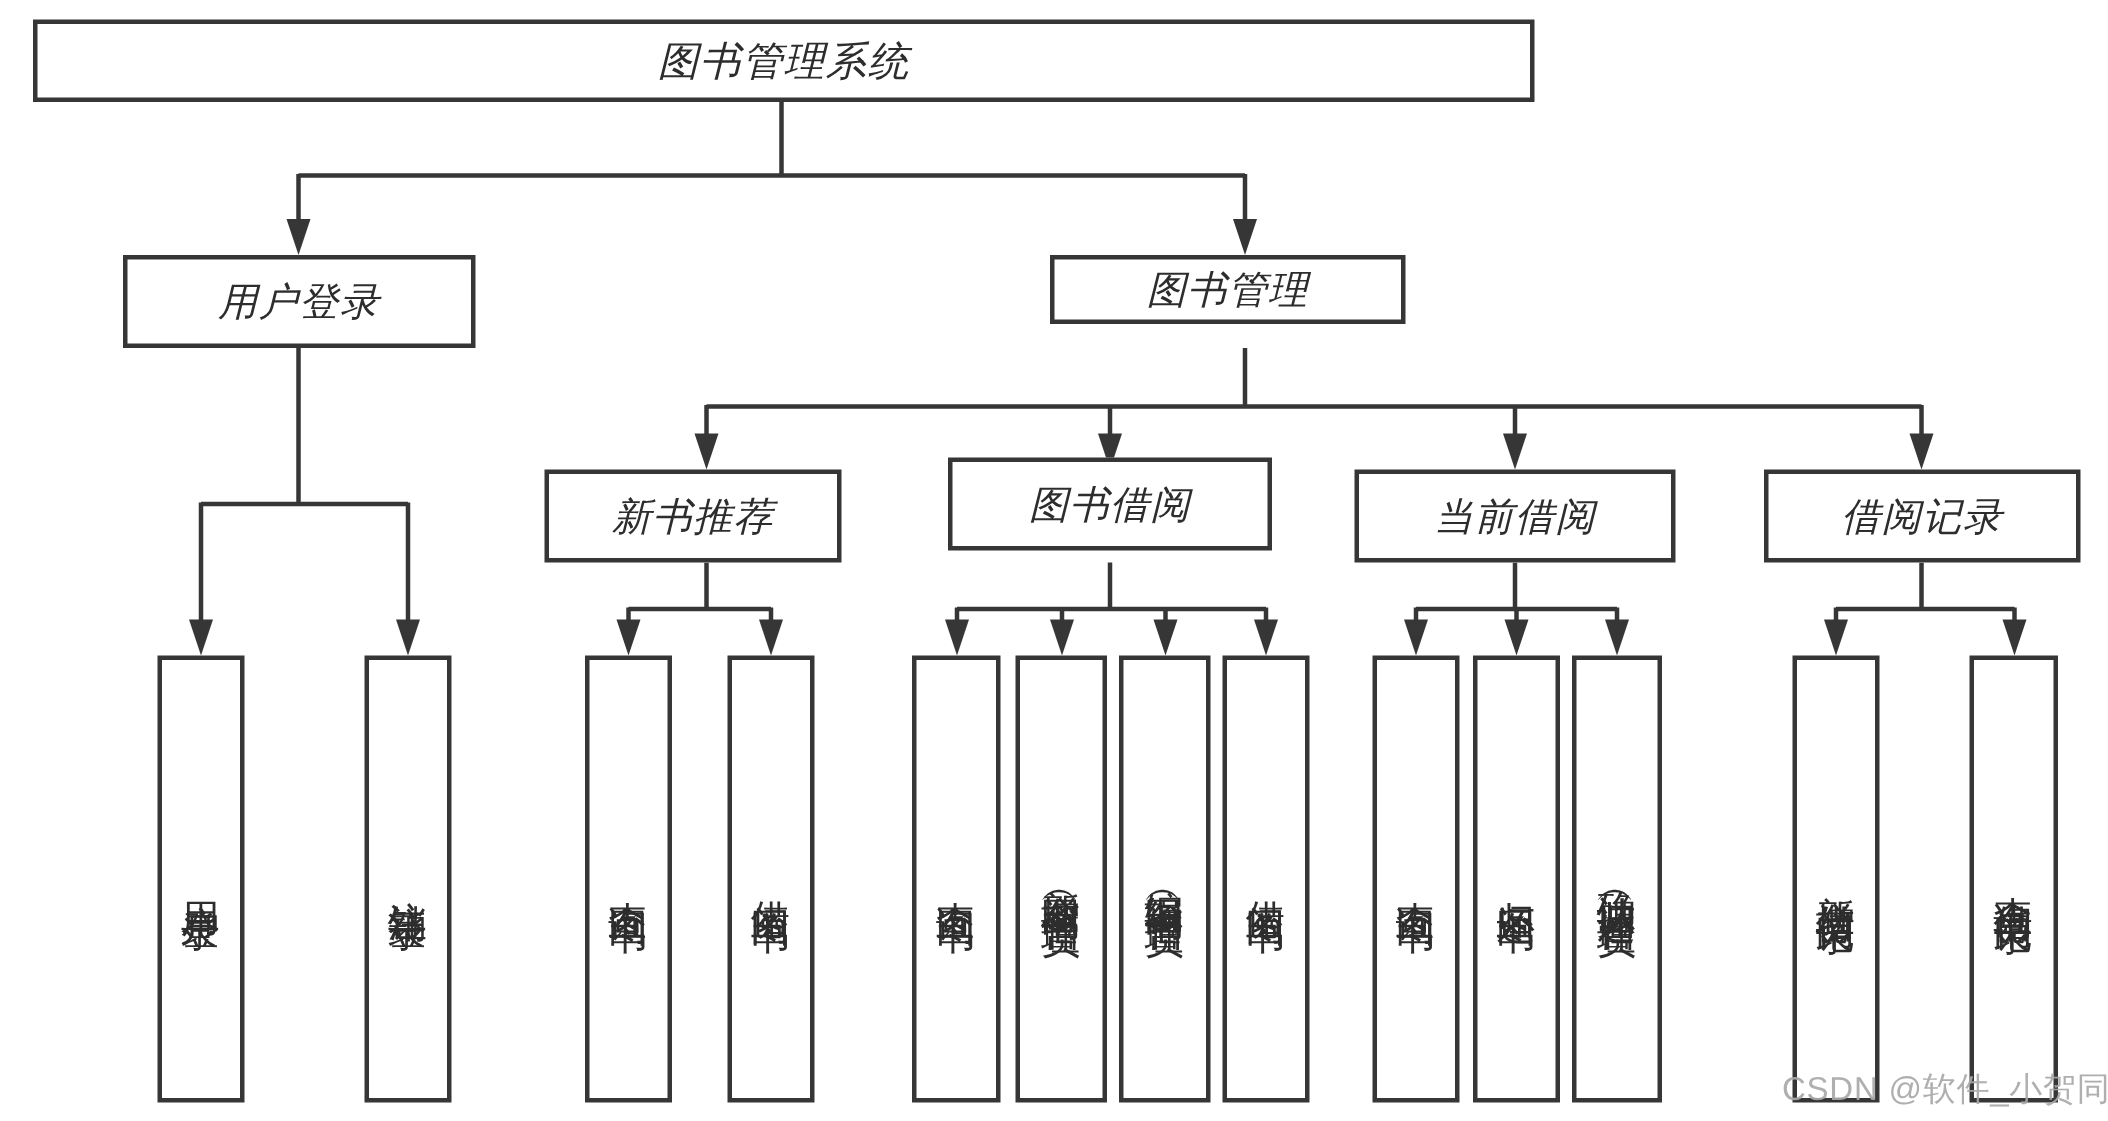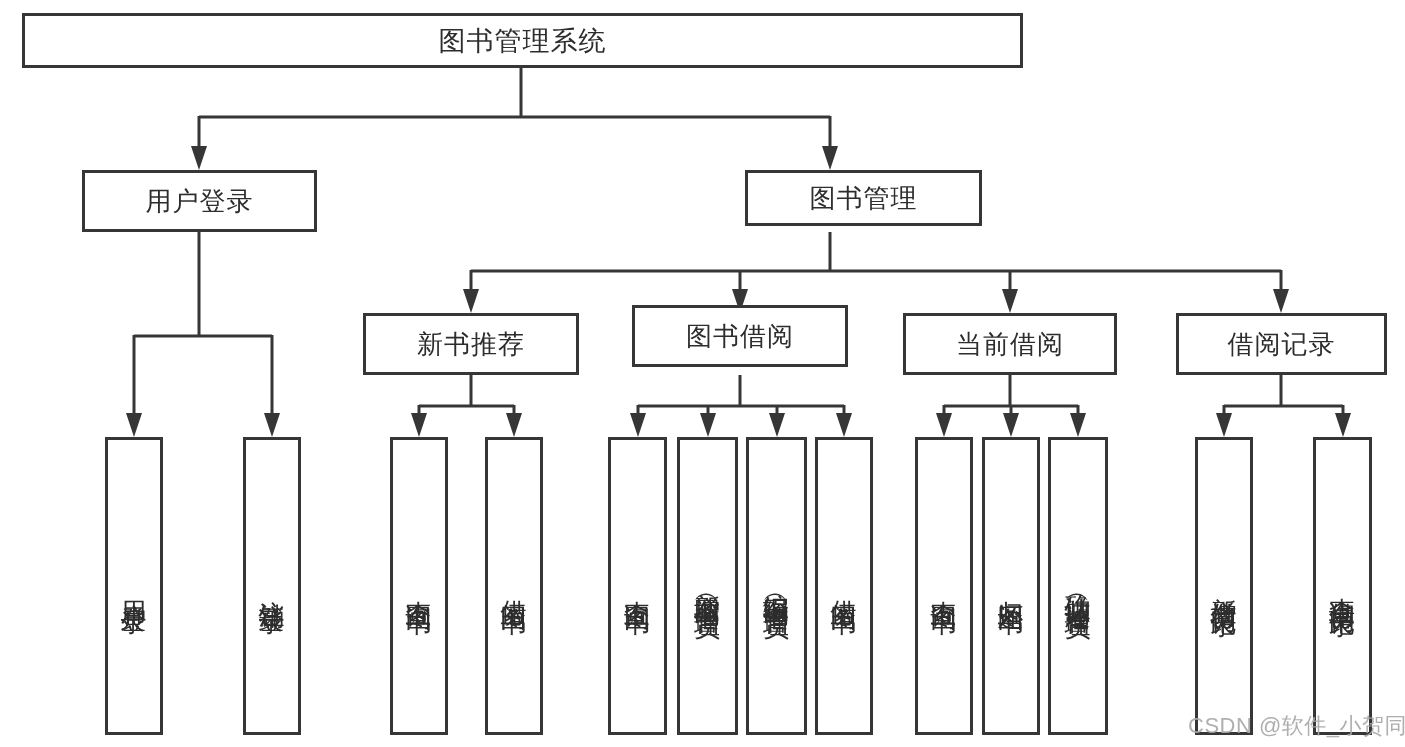--- a/index.html
+++ b/index.html
@@ -18,20 +18,21 @@
     position:absolute;
     border:3px solid var(--line);
     background:var(--bg);
     display:flex;align-items:center;justify-content:center;
   }
   .hlabel{
     color:var(--text);
     font-size:26px;
     letter-spacing:1px;
     white-space:nowrap;
+    font-style:italic;
   }
   .root-label{font-size:27px;}
   .vbox{
     position:absolute;
     top:437px;height:298px;
     border:3px solid var(--line);
     background:var(--bg);
     display:flex;align-items:center;justify-content:center;
   }
   .vlabel{
@@ -120,25 +121,25 @@
     <polygon points="1335,413 1351,413 1343,437"></polygon>
   </svg>
 
   <div class="hbox" style="left:22px;top:13px;width:1001px;height:55px">
     <span class="hlabel root-label">图书管理系统</span>
   </div>
 
   <div class="hbox" style="left:82px;top:170px;width:235px;height:62px">
     <span class="hlabel">用户登录</span>
   </div>
-  <div class="hbox" style="left:745px;top:170px;width:237px;height:56px">
+  <div class="hbox" style="left:700px;top:170px;width:237px;height:46px">
     <span class="hlabel">图书管理</span>
   </div>
 
-  <div class="hbox" style="left:363px;top:313px;width:216px;height:62px">
+  <div class="hbox" style="left:363px;top:313px;width:198px;height:62px">
     <span class="hlabel">新书推荐</span>
   </div>
   <div class="hbox" style="left:632px;top:305px;width:216px;height:62px">
     <span class="hlabel">图书借阅</span>
   </div>
   <div class="hbox" style="left:903px;top:313px;width:214px;height:62px">
     <span class="hlabel">当前借阅</span>
   </div>
   <div class="hbox" style="left:1176px;top:313px;width:211px;height:62px">
     <span class="hlabel">借阅记录</span>

